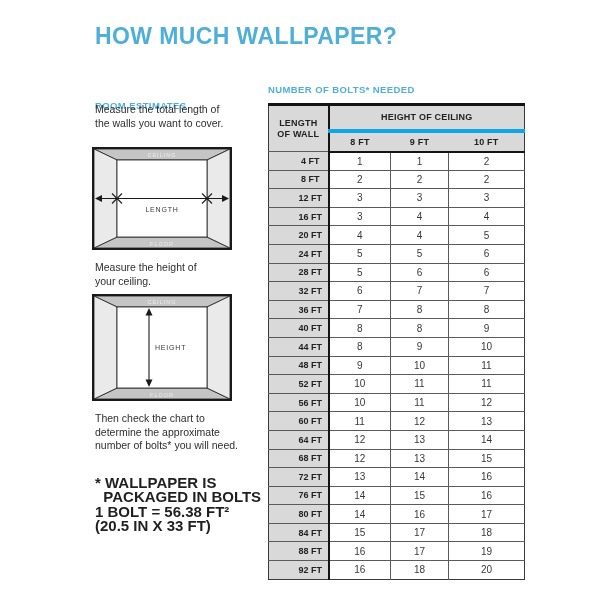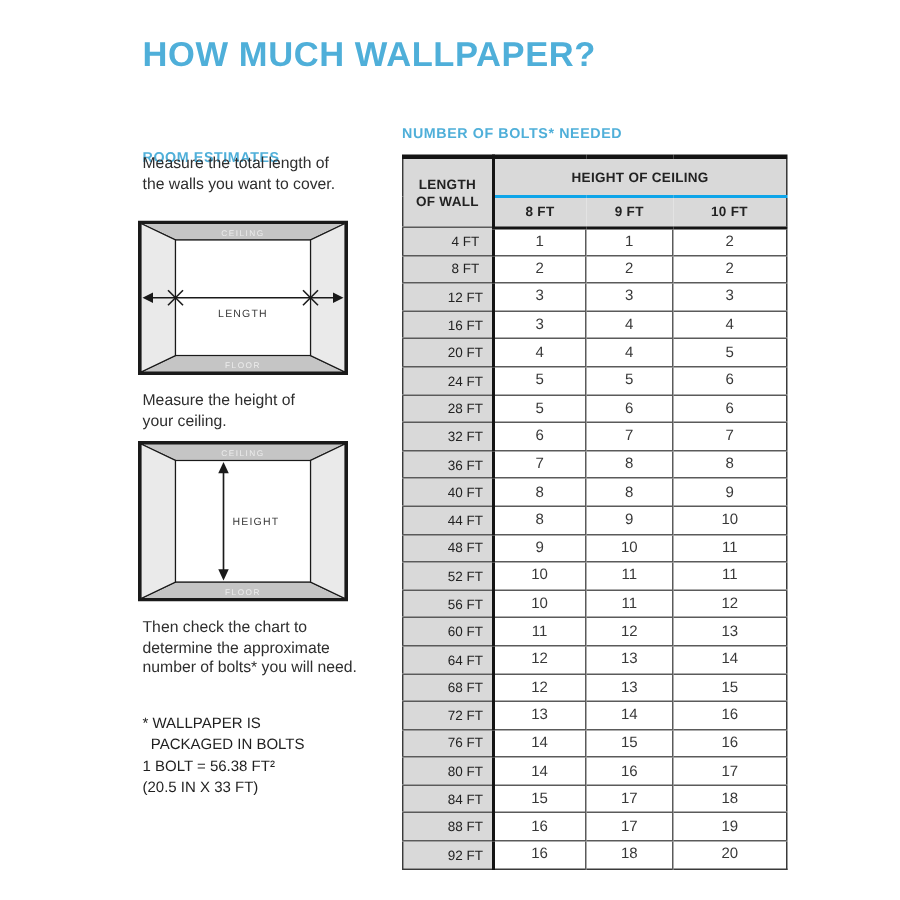--- a/index.html
+++ b/index.html
@@ -15,44 +15,44 @@
     left:95px; top:23px; font-size:23px; font-weight:bold;
     color:var(--accent); letter-spacing:.4px;
   }
   .sec-heading {
     font-size:9.5px; font-weight:bold; color:var(--accent); letter-spacing:.4px;
   }
   .para {
     font-size:10.5px; line-height:13.5px; color:#2e2e2e; white-space:pre-line; width:170px;
   }
   .bold-note {
-    font-size:10px; line-height:14px; font-weight:normal; color:#1f1f1f; white-space:pre-wrap;
+    font-size:15px; line-height:14px; font-weight:bold; color:#1f1f1f; white-space:pre-wrap;
   }
 
   
   .table-heading { left:268px; top:84px; width:256px; }
   table#bolts-table {
     position:absolute; left:268px; top:103px; width:256px;
     border-collapse:collapse; table-layout:fixed;
     border:1px solid #3a3a3a; border-top:3px solid #141414;
   }
   #bolts-table th, #bolts-table td {
     text-align:center; vertical-align:middle; padding:0; color:#222;
   }
   #bolts-table th {
     background:var(--gray); font-size:9px; font-weight:bold; letter-spacing:.2px;
   }
   th.len-hdr {
     width:60px; border-right:2.5px solid #141414; white-space:pre-line; line-height:11px;
   }
-  th.group-hdr { height:26px; border-bottom:2px solid #0ea5e9; font-size:9.5px; }
+  th.group-hdr { height:26px; border-bottom:4px solid #0ea5e9; font-size:9.5px; }
   tr.subhdr th { height:21px; border-bottom:2.2px solid #141414; }
   #bolts-table td { height:18.6px; border-top:1px solid #5a5a5a; }
   #bolts-table td.wall {
-    background:var(--gray); font-weight:normal; font-size:9px;
+    background:var(--gray); font-weight:bold; font-size:9px;
     border-right:2.5px solid #141414;
     padding-left:24px;
   }
   #bolts-table td.val { font-size:10px; color:#383838; }
   #bolts-table td.val + td.val { border-left:1px solid #5a5a5a; }
 
   svg text { font-family:"Liberation Sans", sans-serif; }
 </style>
 </head>
 <body>

